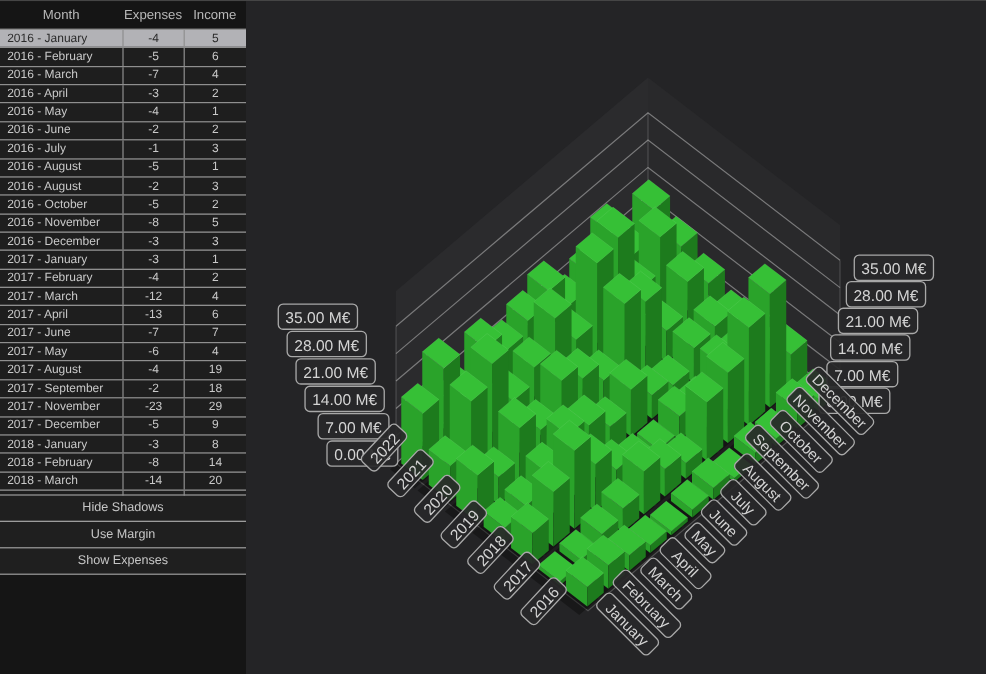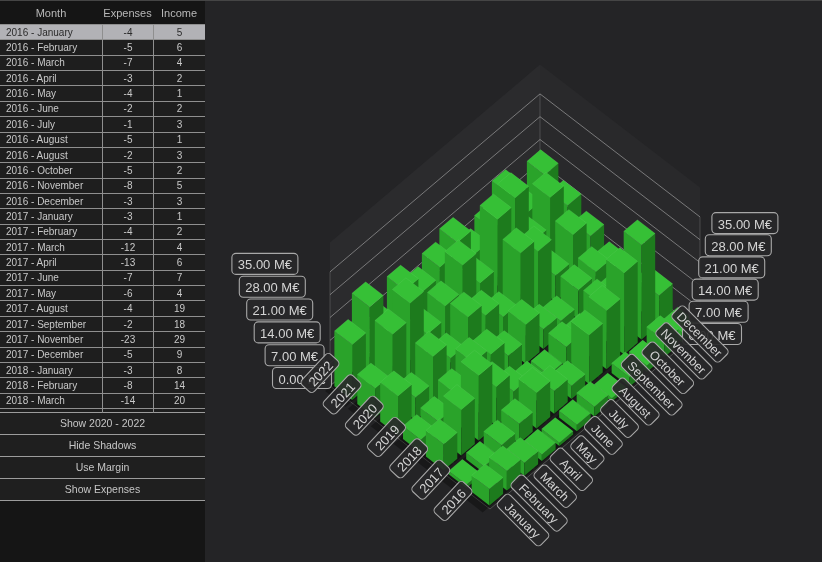--- a/index.html
+++ b/index.html
@@ -163,21 +163,20 @@
           <div class="c1">2018 - March</div>
           <div class="c2">-14</div>
           <div class="c3">20</div>
         </div>
         <div class="trow partial">
           <div class="c1"></div>
           <div class="c2"></div>
           <div class="c3"></div>
         </div>
       </div>
-    <div class="btn">Show 2020 - 2022</div>
     <div class="btn">Hide Shadows</div>
     <div class="btn">Use Margin</div>
     <div class="btn">Show Expenses</div>
   </div>
 
   <div class="chart">
     <svg id="scene" width="617" height="562" viewBox="0 0 617 562">
         <polygon points="125.0,385.0 335.0,207.0 335.0,63.6 125.0,241.6" fill="#2b2b2d"></polygon>
         <polygon points="335.0,207.0 495.0,330.0 495.0,186.6 335.0,63.6" fill="#29292b"></polygon>
         <polygon points="285.0,508.0 495.0,330.0 335.0,207.0 125.0,385.0" fill="#1e1e1e"></polygon>

